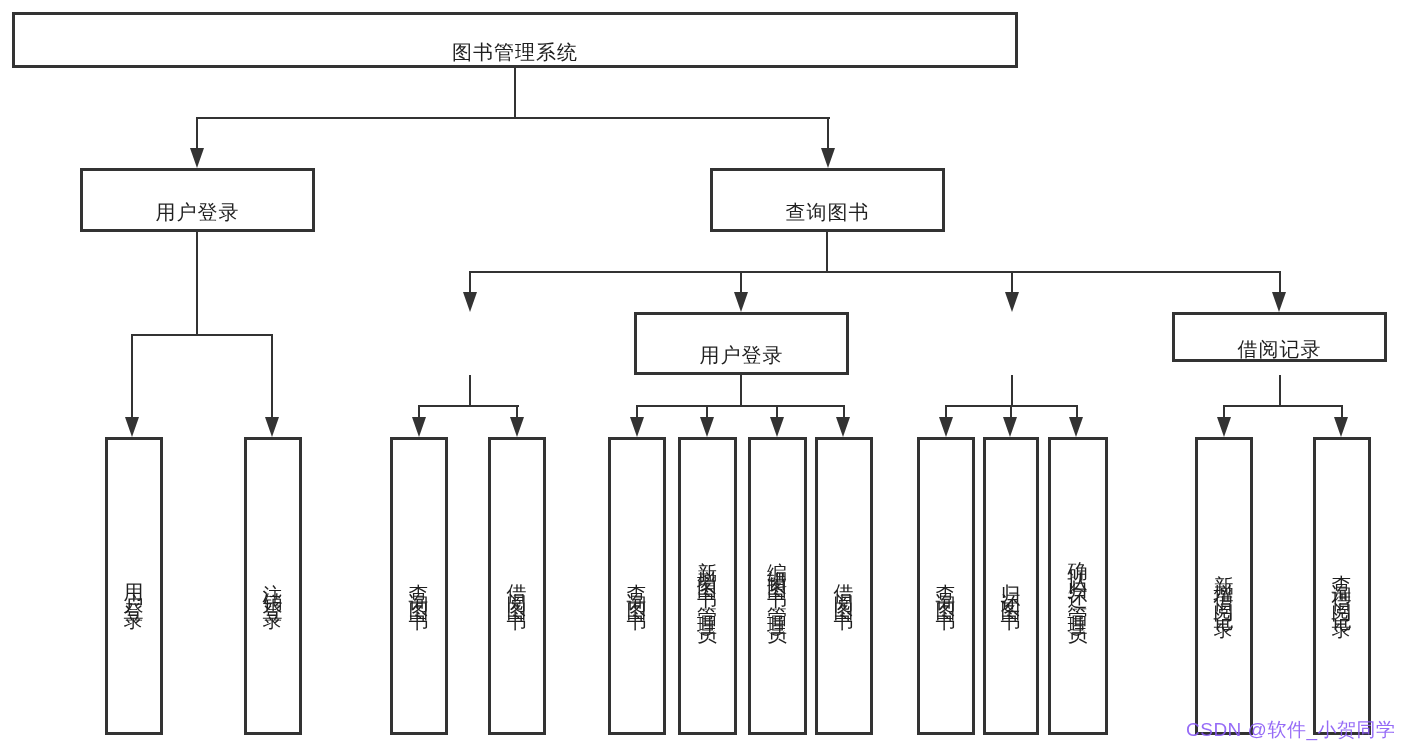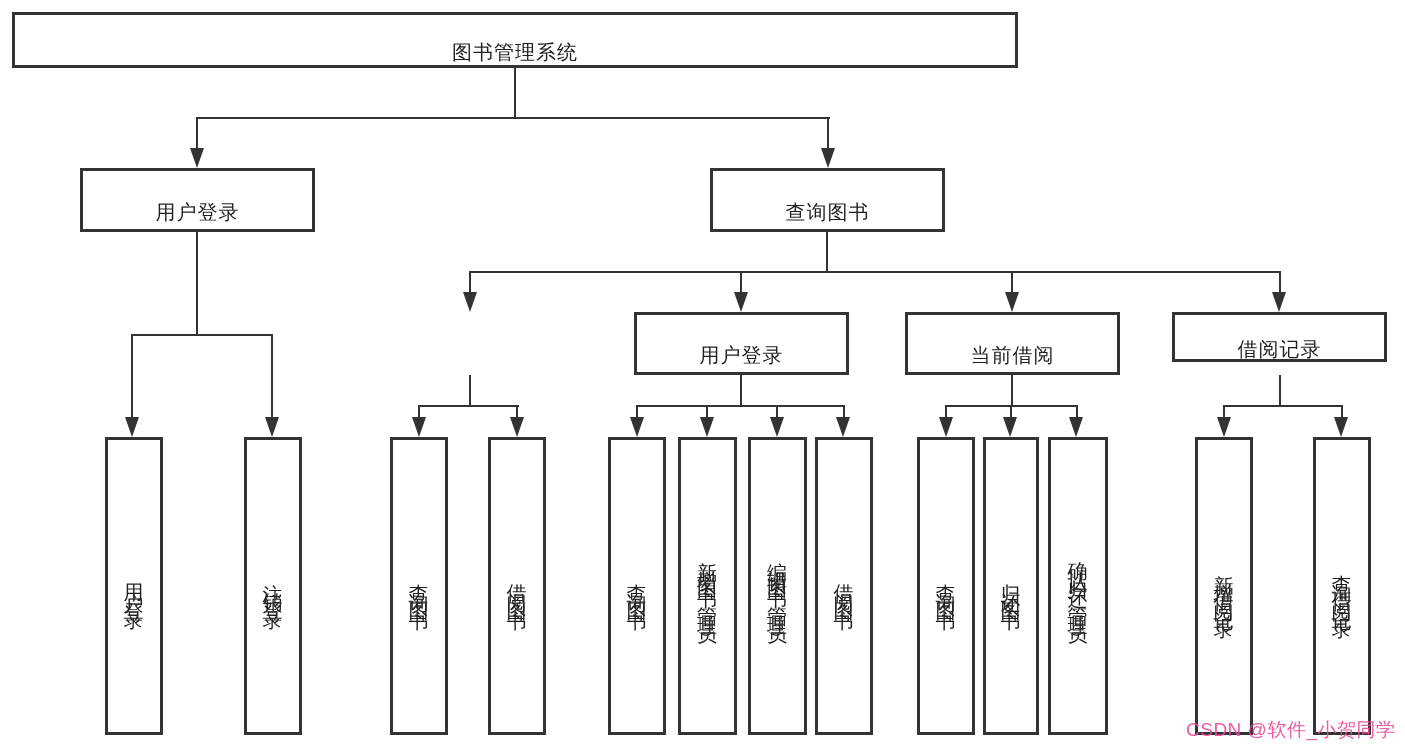--- a/index.html
+++ b/index.html
@@ -53,21 +53,21 @@
     border-right:7px solid transparent;
     border-top:20px solid var(--line);
     z-index:1;
   }
   .watermark{
     position:absolute;
     left:1186px;
     top:717px;
     font-size:19px;
     letter-spacing:0.5px;
-    color:#ec4899;
+    color:#8b5cf6;
     opacity:0.9;
     z-index:5;
     white-space:nowrap;
   }
 </style>
 </head>
 <body>
 
 <div id="canvas">
 
@@ -77,23 +77,20 @@
 
   <div class="box h" style="left:80px;top:168px;width:235px;height:64px">
     <span class="lbl">用户登录</span>
   </div>
   <div class="box h" style="left:710px;top:168px;width:235px;height:64px">
     <span class="lbl">查询图书</span>
   </div>
 
   <div class="box h" style="left:634px;top:312px;width:215px;height:63px">
     <span class="lbl">用户登录</span>
-  </div>
-  <div class="box h" style="left:905px;top:312px;width:215px;height:63px">
-    <span class="lbl">当前借阅</span>
   </div>
   <div class="box h" style="left:1172px;top:312px;width:215px;height:50px">
     <span class="lbl">借阅记录</span>
   </div>
 
   <div class="box v" style="left:105px;top:437px;width:58px;height:298px">
     <span class="lbl">用户登录</span>
   </div>
   <div class="box v" style="left:244px;top:437px;width:58px;height:298px">
     <span class="lbl">注销登录</span>

